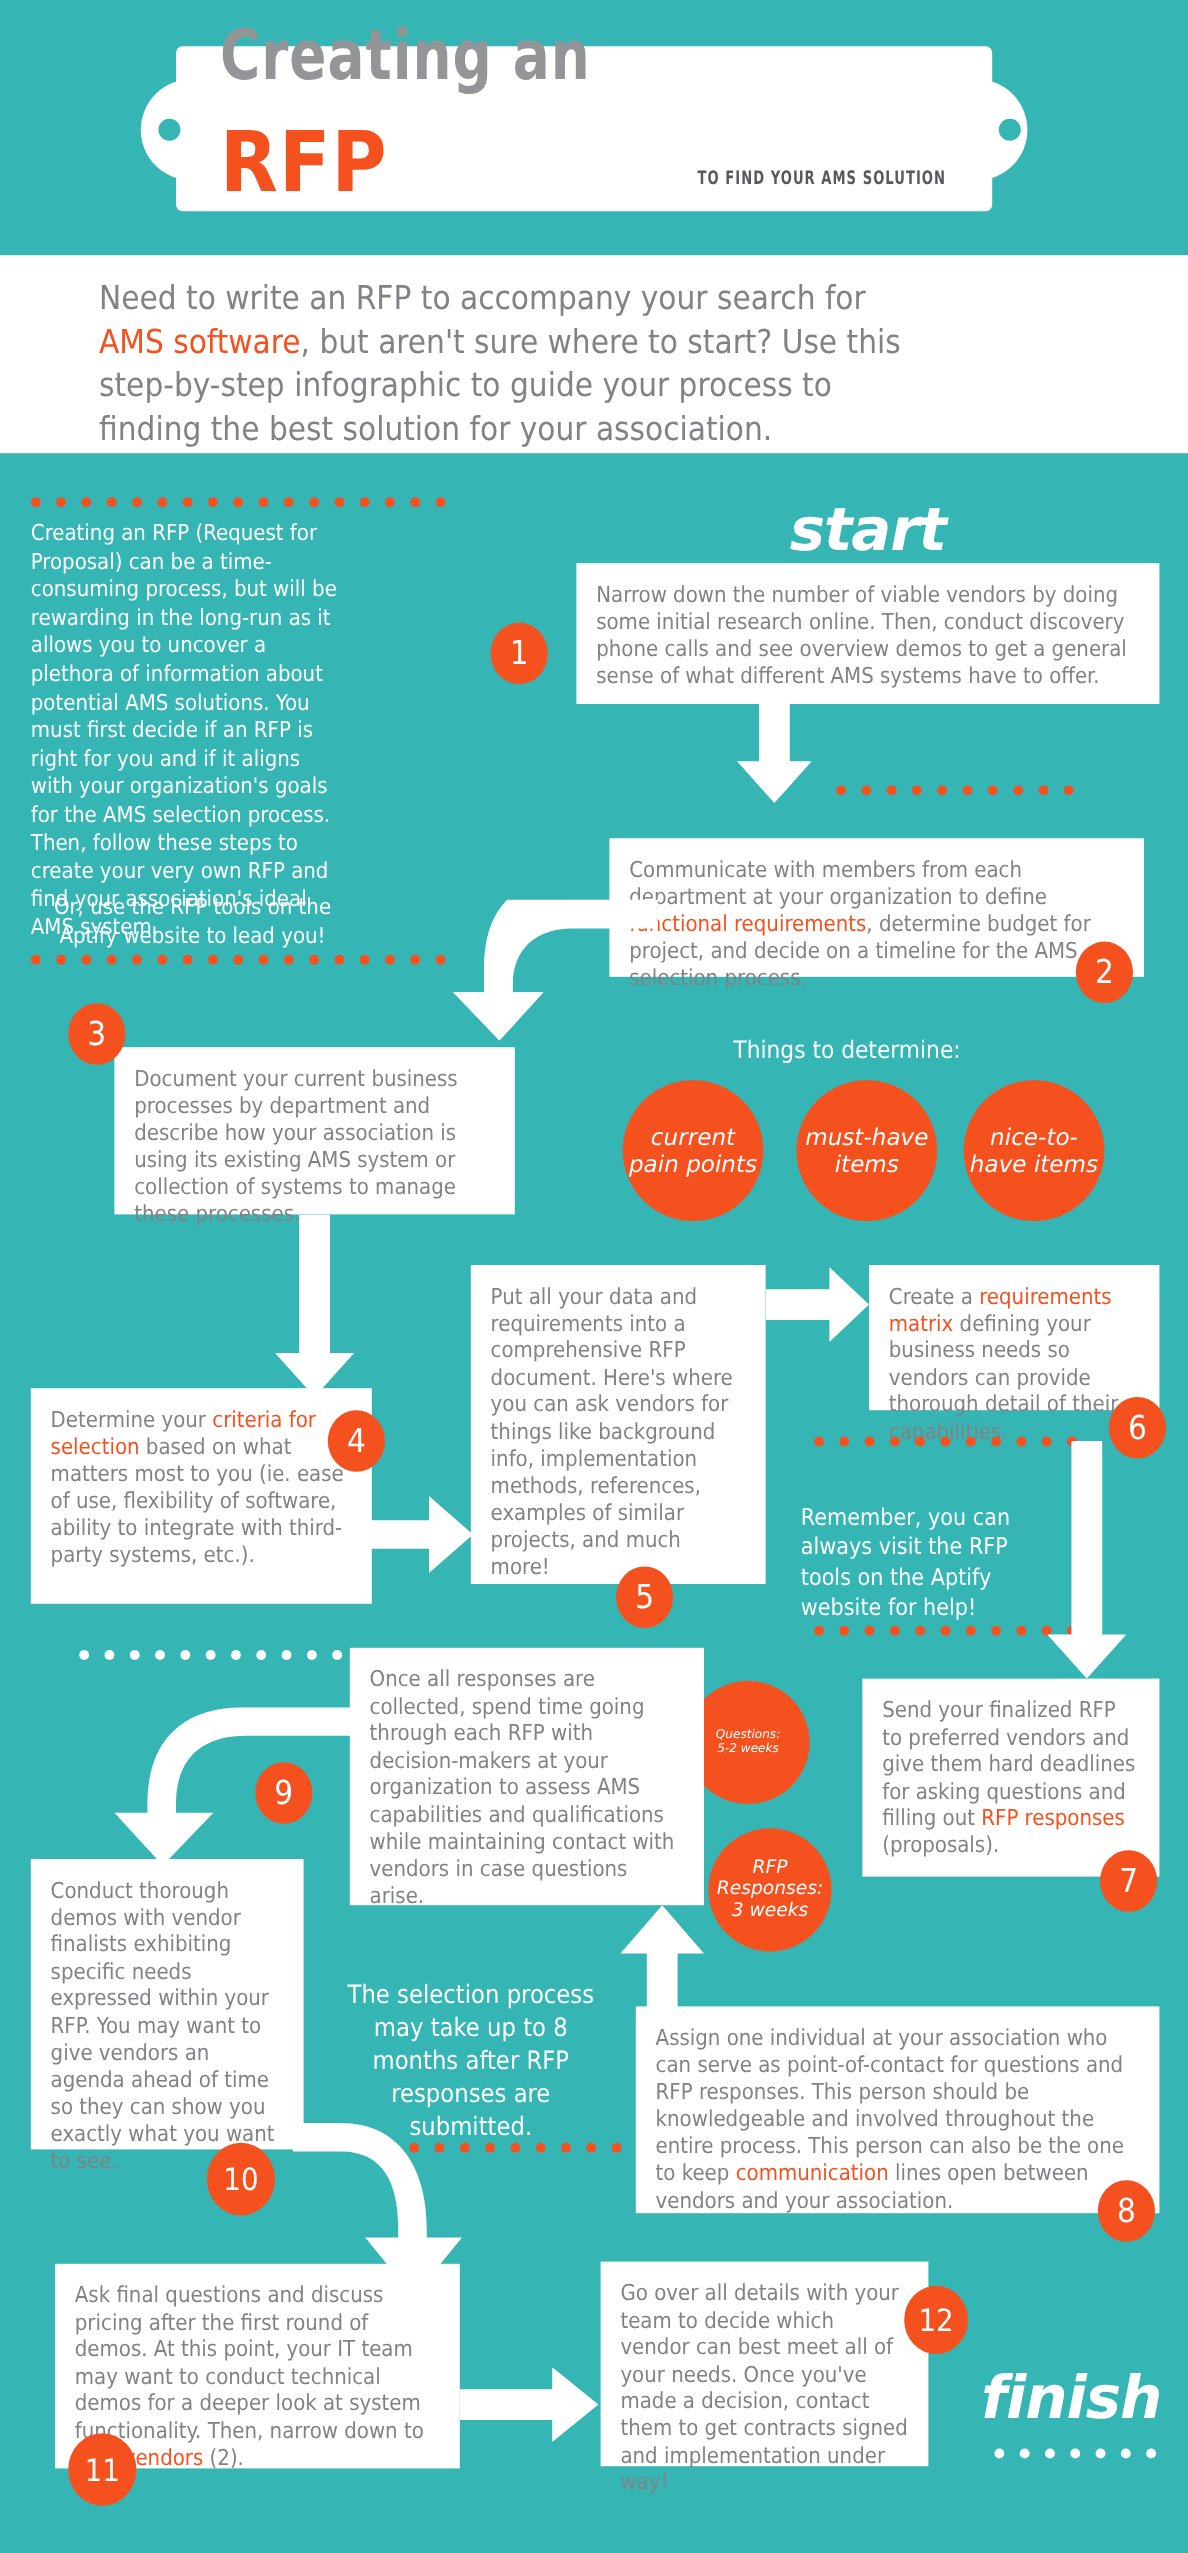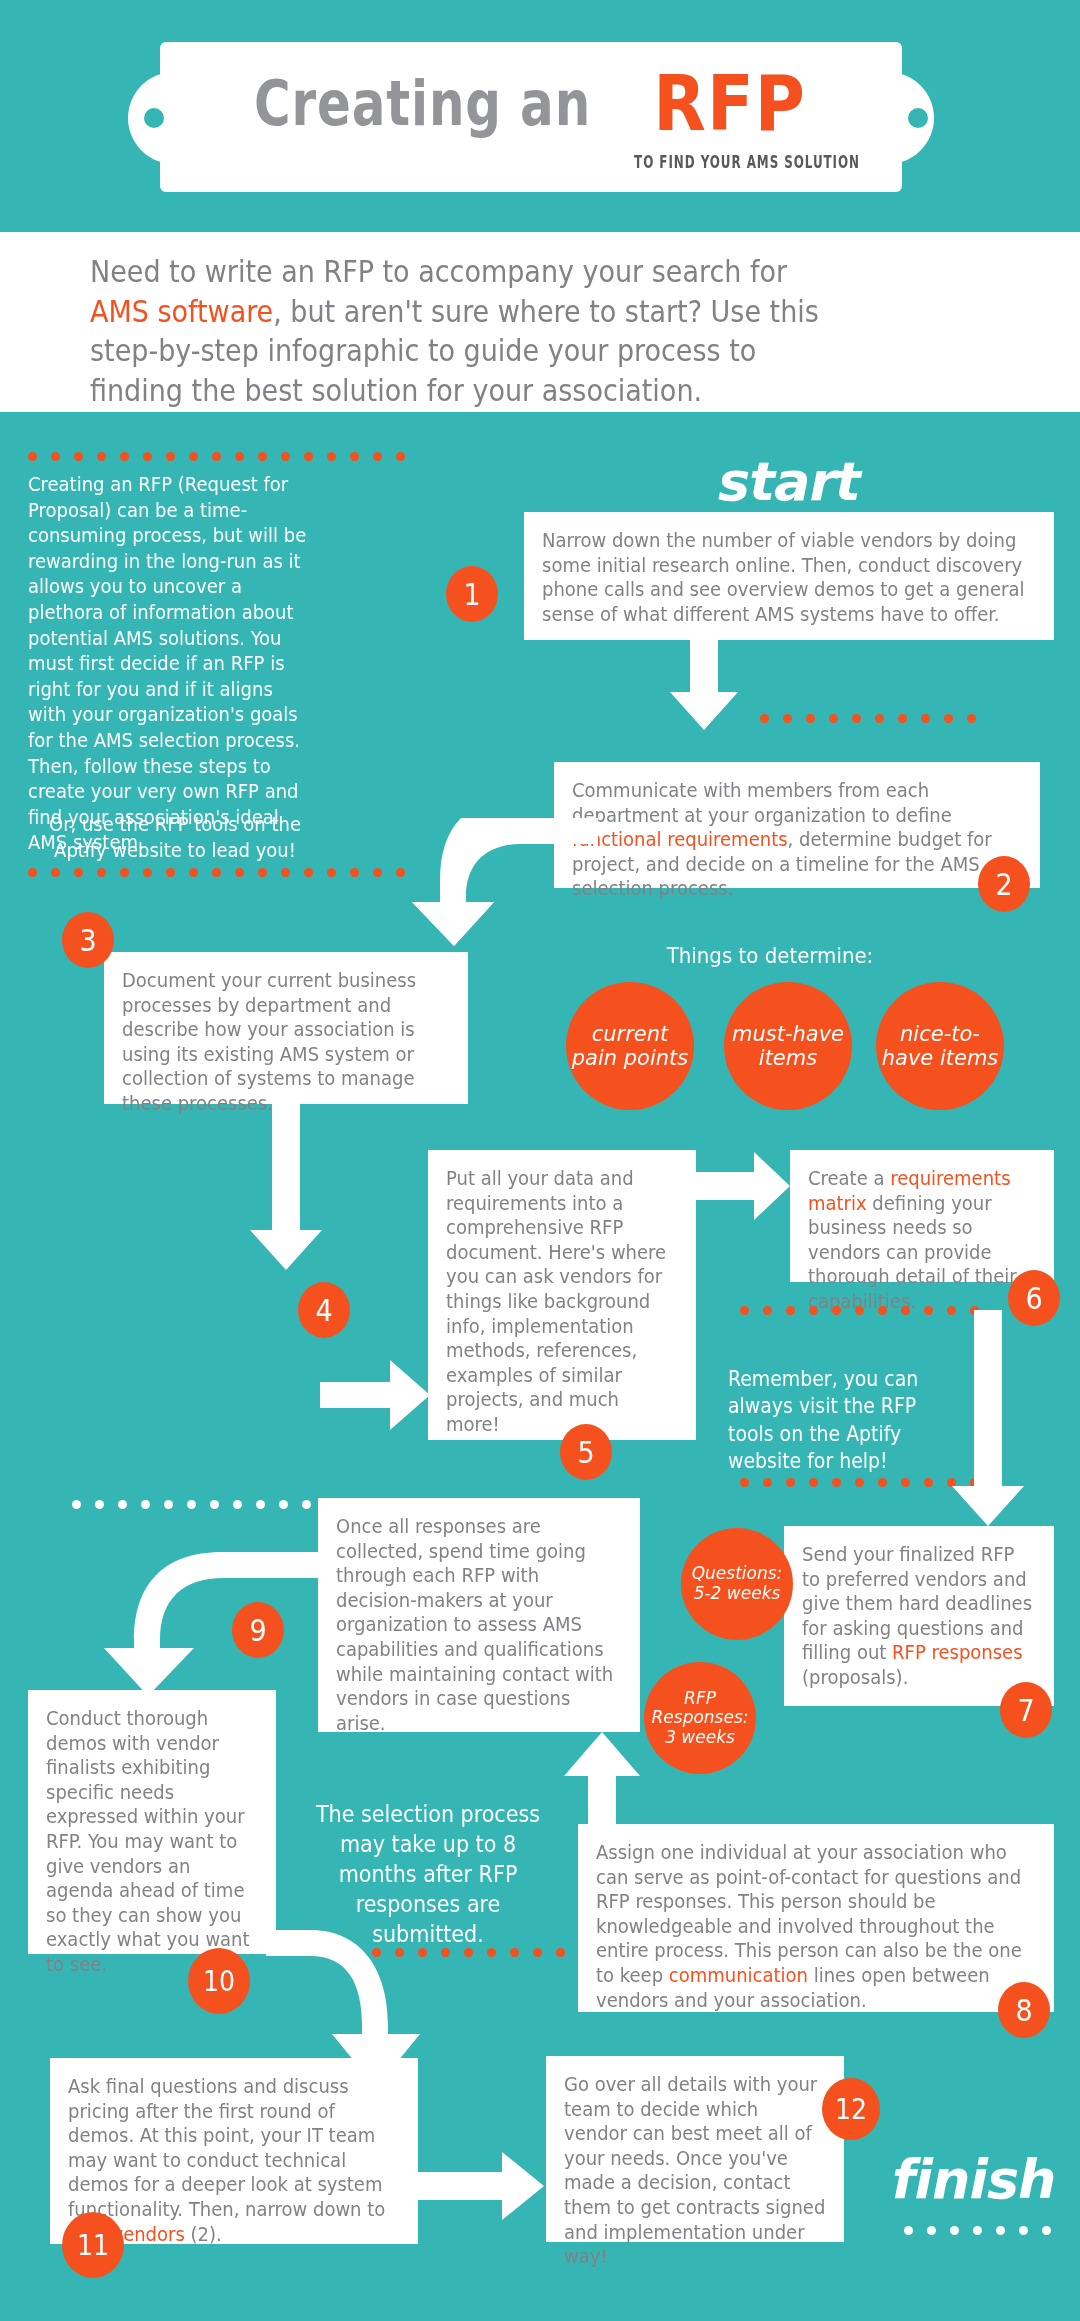--- a/index.html
+++ b/index.html
@@ -34,21 +34,21 @@
   .tag-hole-left {
     position: absolute; left: 144px; top: 108px; width: 20px; height: 20px;
     background: #35b6b4; border-radius: 50%;
   }
   .tag-hole-right {
     position: absolute; left: 908px; top: 108px; width: 20px; height: 20px;
     background: #35b6b4; border-radius: 50%;
   }
   .title-row {
     position: absolute; left: 200px; top: 58px; width: 660px; height: 90px;
-    display: flex; align-items: center; justify-content: center; gap: 16px;
+    display: flex; align-items: flex-start; justify-content: center; gap: 16px; flex-direction: column;
   }
   .title-grey {
     font-family: "DejaVu Sans Condensed", "Liberation Sans Narrow", "Liberation Sans", sans-serif;
     font-size: 63px; font-weight: bold; color: #939598; letter-spacing: 1px;
     transform: scaleX(0.88); transform-origin: left center;
   }
   .title-orange {
     font-family: "DejaVu Sans Condensed", "Liberation Sans Narrow", "Liberation Sans", sans-serif;
     font-size: 76px; font-weight: bold; color: #f4511e; letter-spacing: 1px;
   }
@@ -278,20 +278,23 @@
     <span>Create a </span><span class="hl">requirements matrix</span><span> defining your business needs so vendors can provide thorough detail of their capabilities.</span>
   </div>
   <div class="badge sz" style="left:1008px; top:1270px;">6</div>
 
   <div class="arrow" style="left:696px; top:1150px;">
     <svg width="96" height="72" viewBox="0 0 96 72">
       <polygon points="0,22 58,22 58,2 94,36 58,70 58,50 0,50" fill="#ffffff"></polygon>
     </svg>
   </div>
 
+  <div class="card" style="left:28px; top:1262px; width:310px; height:196px;">
+    <span>Determine your </span><span class="hl">criteria for selection</span><span> based on what matters most to you (ie. ease of use, flexibility of software, ability to integrate with third-party systems, etc.).</span>
+  </div>
   <div class="badge sz" style="left:298px; top:1282px;">4</div>
 
   <div class="arrow" style="left:320px; top:1358px;">
     <svg width="112" height="74" viewBox="0 0 112 74">
       <polygon points="0,24 70,24 70,2 110,37 70,72 70,50 0,50" fill="#ffffff"></polygon>
     </svg>
   </div>
 
   <div class="dots orange" style="left:740px; top:1306px;">
     <i></i>
@@ -325,21 +328,21 @@
     <svg width="80" height="216" viewBox="0 0 80 216">
       <polygon points="26,0 54,0 54,176 76,176 40,216 4,176 26,176" fill="#ffffff"></polygon>
     </svg>
   </div>
 
   <div class="card" style="left:784px; top:1526px; width:270px; height:180px;">
     <span>Send your finalized RFP to preferred vendors and give them hard deadlines for asking questions and filling out </span><span class="hl">RFP responses</span><span> (proposals).</span>
   </div>
   <div class="badge sz" style="left:1000px; top:1682px;">7</div>
 
-  <div class="blob" style="left:681px; top:1528px; width:112px; height:112px; font-size:17px;">
+  <div class="blob" style="left:624px; top:1528px; width:112px; height:112px; font-size:11px;">
     <span class="script">
       <span>Questions:</span><br>
       <span>5-2  weeks</span>
     </span>
   </div>
   <div class="blob" style="left:644px; top:1662px; width:112px; height:112px; font-size:17px;">
     <span class="script">
       <span>RFP</span><br>
       <span>Responses:</span><br>
       <span>3  weeks</span>

